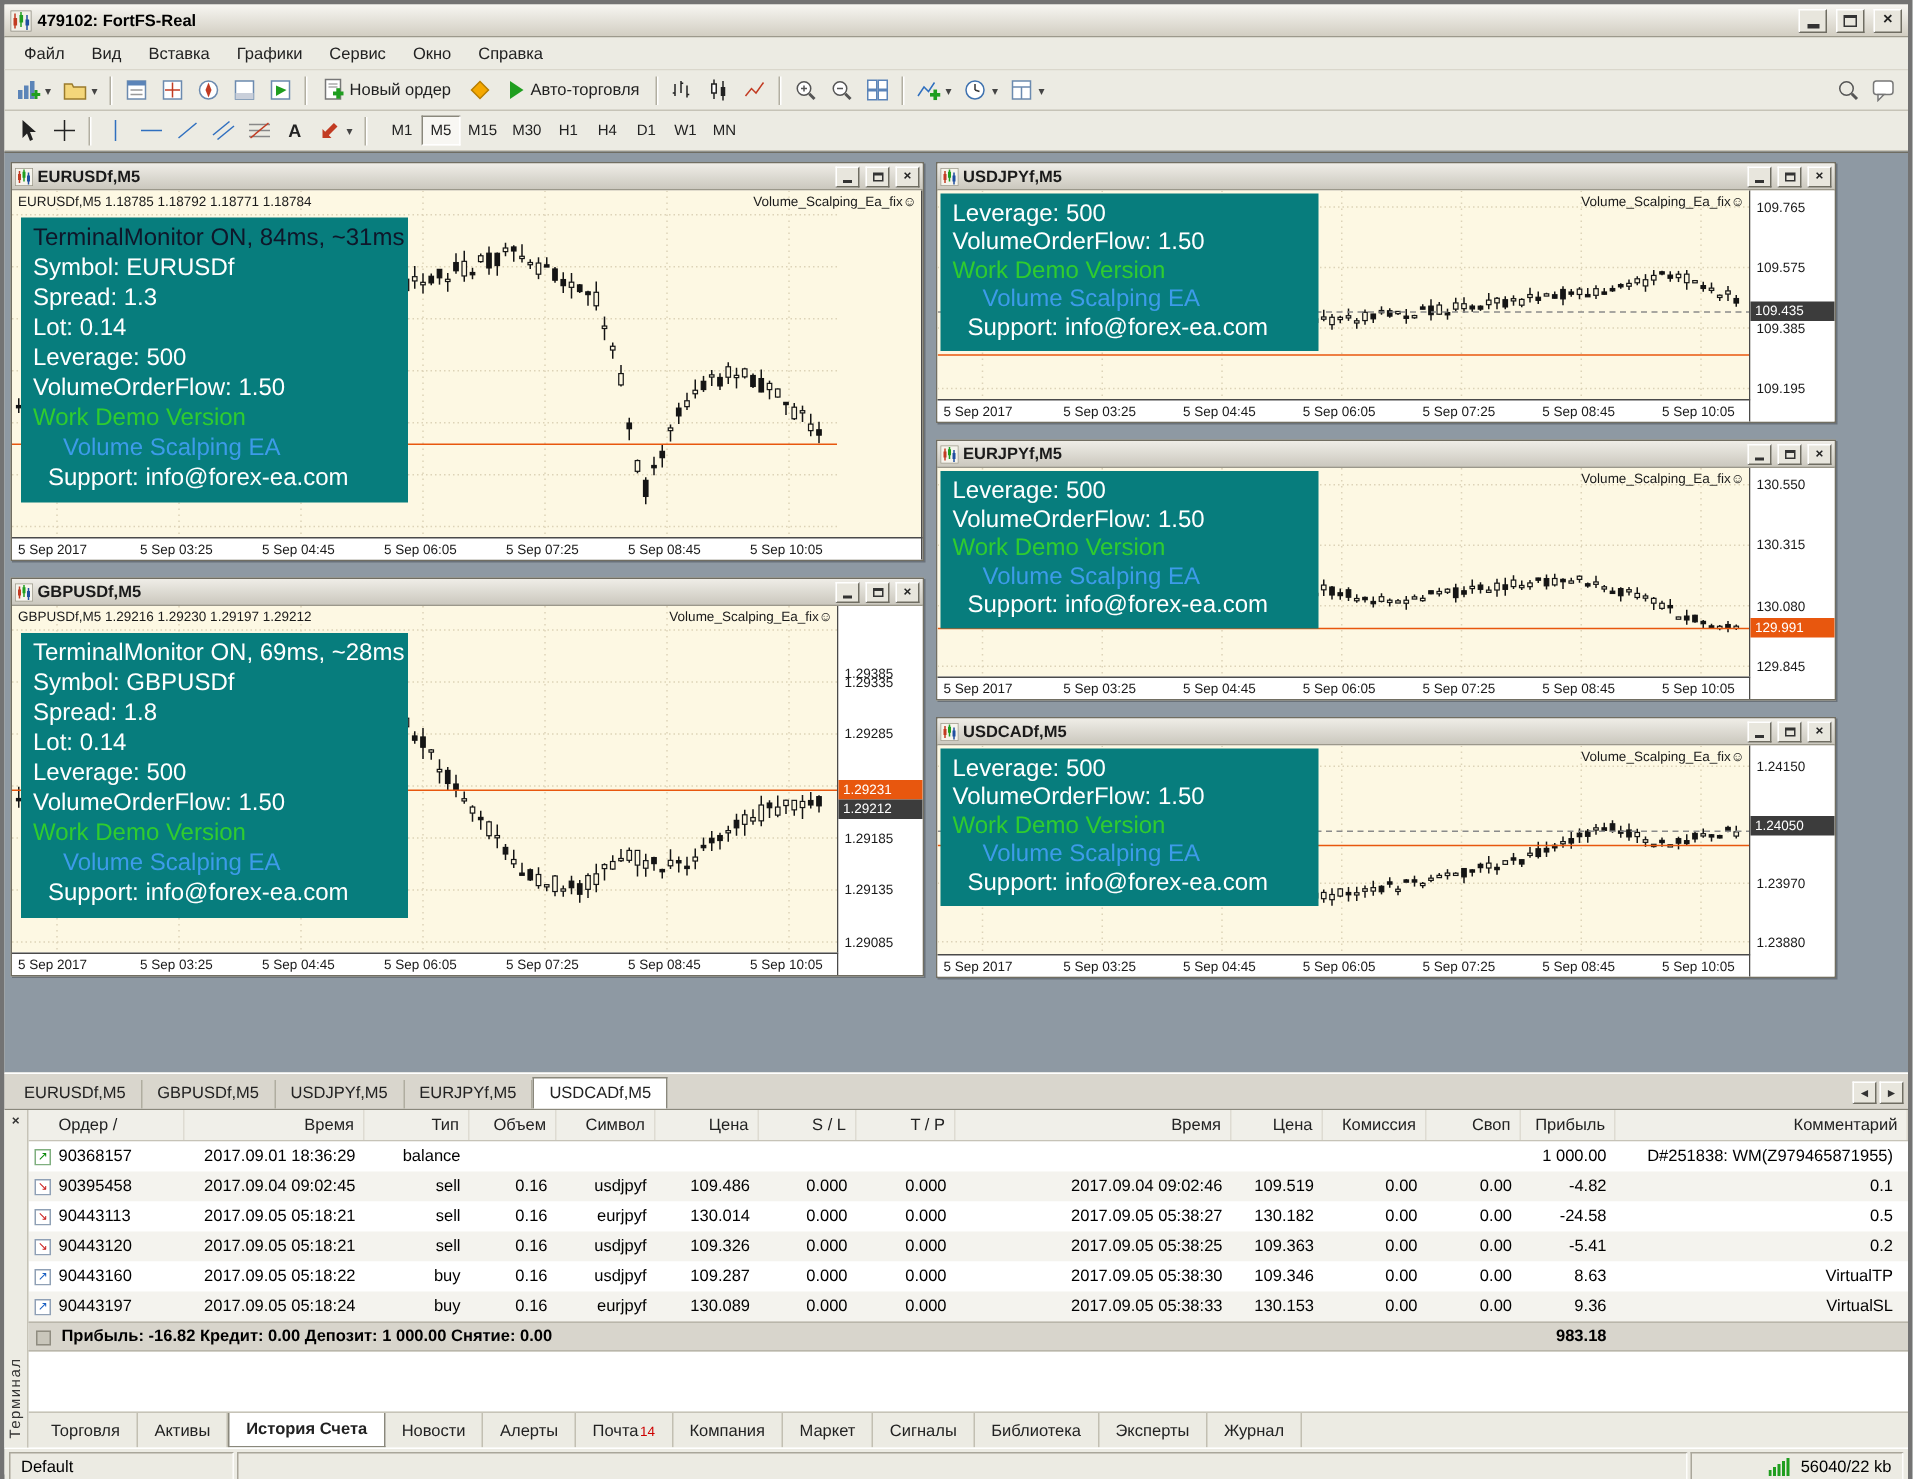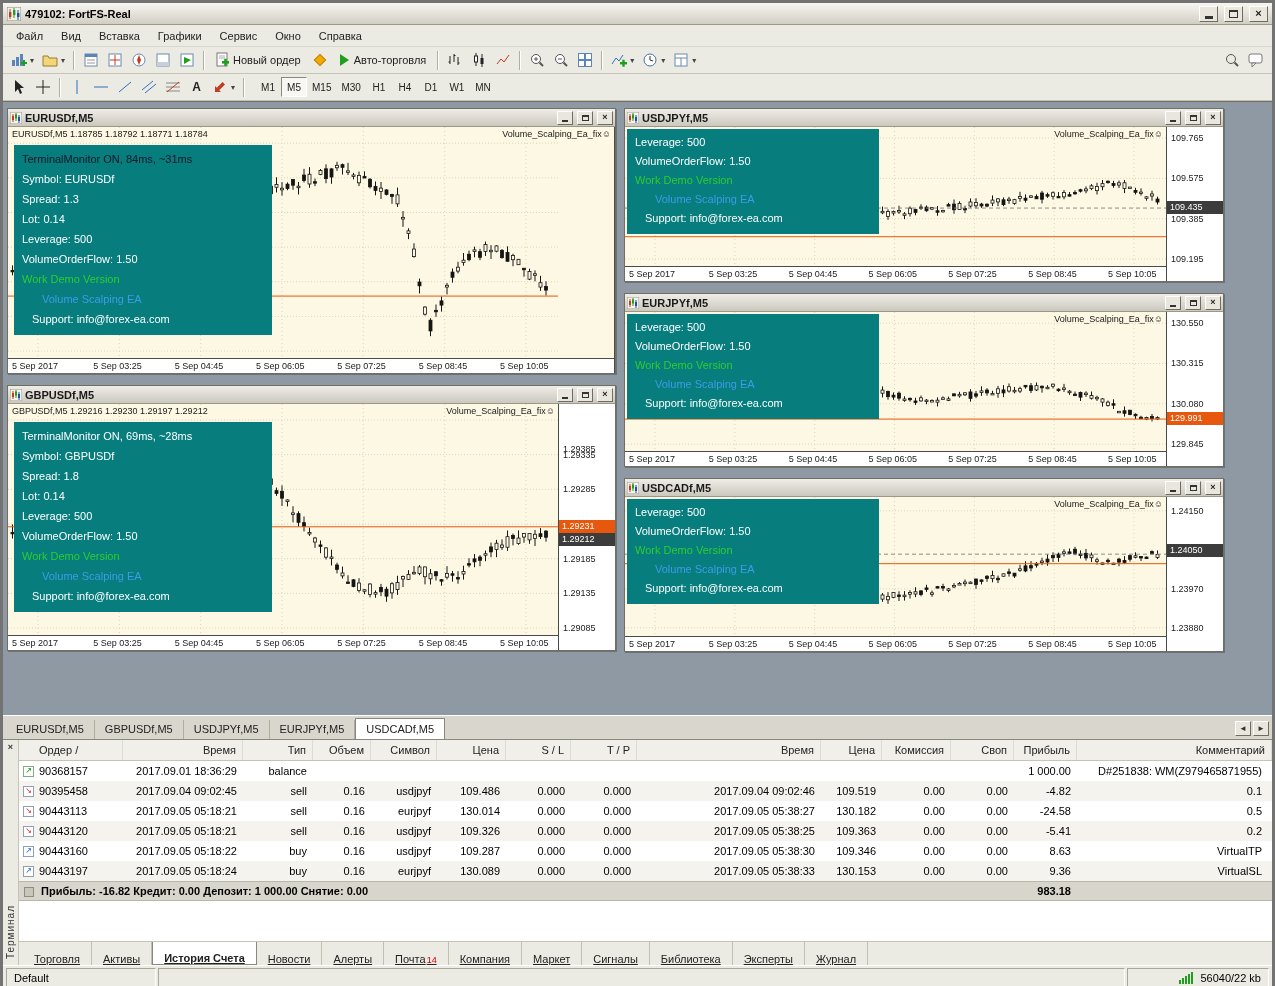--- a/index.html
+++ b/index.html
@@ -53,21 +53,21 @@
   .plot svg{position:absolute;left:0;top:0;}
   .timebar{height:15px;flex:none;background:#FFF;border-top:1px solid #4A4A4A;border-right:1px solid #4A4A4A;
     position:relative;font-size:9px;color:#1a1a1a;}
   .tlabel{position:absolute;top:2px;white-space:nowrap;}
   .scale{width:56px;flex:none;background:#FFF;position:relative;font-size:9px;color:#1a1a1a;}
   .tick{position:absolute;left:4px;white-space:nowrap;}
   .pmark{position:absolute;left:0;right:0;height:13px;line-height:13px;color:#FFF;padding-left:3px;white-space:nowrap;}
   .ohlc{position:absolute;top:2px;left:4px;font-size:9px;color:#1a1a1a;white-space:nowrap;z-index:1;}
   .credit{position:absolute;top:2px;right:3px;font-size:9px;color:#1a1a1a;white-space:nowrap;z-index:3;}
   .ea-overlay{position:absolute;background:#077D7D;z-index:2;padding:4px 6px 6px 8px;}
-  .ea-line{font-size:11px;white-space:nowrap;}
+  .ea-line{font-size:16px;white-space:nowrap;}
 
   
   .chart-tabs{height:24px;flex:none;background:#D9D6CD;border-top:1px solid #FFF;display:flex;align-items:flex-end;padding:3px 3px 0 3px;position:relative;}
   .ctabs{display:flex;align-items:flex-end;height:21px;}
   .ctab{padding:3px 10px 4px 10px;border-right:1px solid #B0ADA0;font-size:11px;color:#222;white-space:nowrap;}
   .ctab.active{background:#FFF;border:1px solid #8A887C;border-bottom:none;padding-top:4px;}
   .ctab-scroll{margin-left:auto;display:flex;gap:2px;align-items:center;padding-bottom:3px;}
   .cscroll{width:16px;height:15px;border:1px solid;border-color:#FFF #6F6D62 #6F6D62 #FFF;background:#E8E6DD;
     font-size:8px;display:flex;align-items:center;justify-content:center;color:#333;}
 
@@ -95,21 +95,21 @@
     background:#FFF;border:1px solid #8FA0B5;font-size:8px;line-height:1;}
   .tr-ic.balance{color:#0A8A0A;border-color:#7FAF7F;}
   .tr-ic.sell{color:#C22;}
   .tr-ic.buy{color:#1A5FC2;}
   .summary{height:20px;flex:none;background:#D8D5CC;border-top:1px solid #B9B6AA;border-bottom:1px solid #B9B6AA;
     display:flex;align-items:center;font-weight:bold;position:relative;padding-left:22px;}
   .sum-ic{position:absolute;left:5px;top:5px;width:10px;height:10px;background:#C9C6BB;border:1px solid #8F8C80;}
   .sum-profit{position:absolute;left:995px;width:63px;text-align:right;padding-right:6px;}
   .term-filler{flex:1;background:#FFF;}
   .term-tabs{height:24px;flex:none;display:flex;align-items:stretch;background:#ECEBE3;border-top:1px solid #C6C3B7;padding-left:4px;}
-  .ttab{display:flex;align-items:flex-end;padding:0 11px;border-right:1px solid #C2BFB2;color:#222;white-space:nowrap;text-decoration:underline;}
+  .ttab{display:flex;align-items:center;padding:0 11px;border-right:1px solid #C2BFB2;color:#222;white-space:nowrap;}
   .ttab.active{background:#FFF;border:1px solid #8A887C;border-top:none;font-weight:bold;}
   .badge{color:#C00;font-size:9px;margin-left:1px;}
 
   
   .statusbar{height:24px;flex:none;display:flex;align-items:center;background:#ECEBE3;border-top:1px solid #FFF;padding:1px 2px;}
   .sb{height:20px;display:flex;align-items:center;padding:0 7px;margin:0 1px;border:1px solid;
     border-color:#A9A69A #FDFDFB #FDFDFB #A9A69A;white-space:nowrap;}
   .sb.help{width:570px;}
   .sb.profile{width:150px;}
   .sb.spacer{flex:1;}

